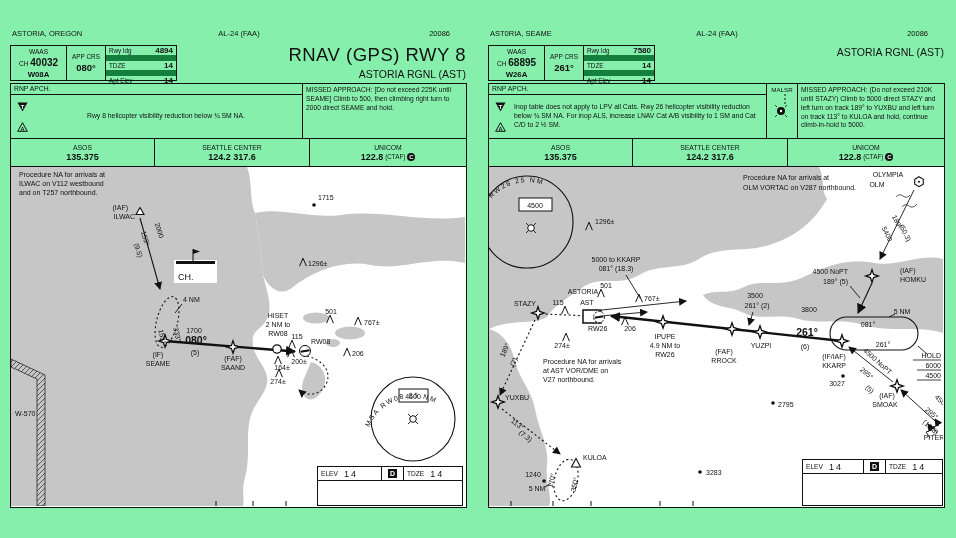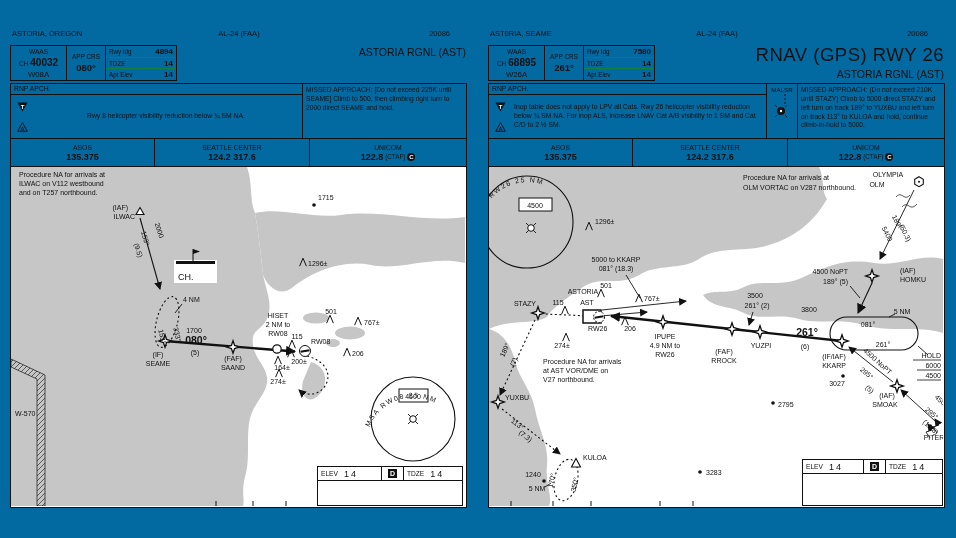--- a/index.html
+++ b/index.html
@@ -1,35 +1,35 @@
 <!DOCTYPE html>
 <html><head>
 <meta charset="utf-8">
 <style>
   html,body{margin:0;padding:0;background:#fff}
   body{width:956px;height:538px;position:relative;font-family:"Liberation Sans",sans-serif;color:#111;overflow:hidden}
-  .chart{position:absolute;top:0;width:478px;height:538px;background:#0369a1}
+  .chart{position:absolute;top:0;width:478px;height:538px;background:#86efac}
   #chartL{left:0}
   #chartR{left:478px}
   .abs{position:absolute}
   .mtxt{font-size:7.5px;top:29px}
   .mcity{left:12px}
   .mal{left:0;width:100%;text-align:center}
   .mcode{right:28px}
   .hdrbox{left:10px;top:45px;width:167px;height:36px;border:1.4px solid #111;display:flex;box-sizing:border-box}
   .hc1{width:55px;border-right:1px solid #111;display:flex;flex-direction:column;align-items:center;justify-content:space-between;padding:2px 0 1px}
   .hc1 .l1{font-size:6.6px}
   .hc1 .l2{font-size:6.6px}
   .hc1 .l2 b{font-size:10px}
-  .hc1 .l3{font-size:7.8px;font-weight:normal}
+  .hc1 .l3{font-size:7.8px;font-weight:bold}
   .hc2{width:38px;border-right:1px solid #111;display:flex;flex-direction:column;align-items:center;justify-content:center;gap:2px}
   .hc2 .l1{font-size:6.4px}
   .hc2 .l2{font-size:9.5px;font-weight:bold}
   .hc3{flex:1;display:flex;flex-direction:column}
-  .hrow{flex:1;display:flex;align-items:center;justify-content:space-between;padding:0 3px;border-bottom:1px solid #15803d;box-sizing:border-box}
+  .hrow{flex:1;display:flex;align-items:center;justify-content:space-between;padding:0 3px;border-bottom:6px solid #15803d;box-sizing:border-box}
   .hrow:last-child{border-bottom:none}
   .hrow .hl{font-size:6.3px}
   .hrow .hv{font-size:8px;font-weight:bold}
   .titleblk{right:12px;top:44px;text-align:right}
   .titleblk .t1{font-size:18.5px;letter-spacing:.5px;white-space:nowrap}
   .titleblk .t2{font-size:10.5px;margin-top:2px}
   .notesbox{left:10px;top:83px;width:457px;height:56px;border:1.4px solid #111;box-sizing:border-box;position:absolute}
   .rnprow{position:absolute;left:0;top:0;height:11px;border-bottom:1px solid #111;font-size:6.8px;padding:1px 0 0 3px;box-sizing:border-box}
   .notecell{position:absolute;left:0;top:11px;bottom:0;display:flex;align-items:center}
   .iconcol{width:16px;display:flex;flex-direction:column;align-items:center;gap:2px;margin-left:3px}
@@ -92,20 +92,21 @@
           <span class="hv">14</span>
         </div>
       <div class="hrow">
           <span class="hl">Apt Elev</span>
           <span class="hv">14</span>
         </div>
     </div>
   </div>
 
   <div class="abs titleblk">
+    <div class="t1">RNAV (GPS) RWY 8</div>
     <div class="t2">ASTORIA RGNL (AST)</div>
   </div>
 
   <div class="notesbox">
     <div class="rnprow" style="width:291px">RNP APCH.</div>
     <div class="notecell" style="width:291px">
       <span class="iconcol">
         <span><svg width="11" height="10">
               <polygon points="0.5,0.5 10.5,0.5 5.5,9.5" fill="#111"></polygon>
               <text x="5.5" y="7.2" text-anchor="middle" style="font-size:6px;fill:#fff;font-weight:bold">T</text>
@@ -292,21 +293,20 @@
           <span class="hv">14</span>
         </div>
       <div class="hrow">
           <span class="hl">Apt Elev</span>
           <span class="hv">14</span>
         </div>
     </div>
   </div>
 
   <div class="abs titleblk">
-    <div class="t1">RNAV (GPS) RWY 26</div>
     <div class="t2">ASTORIA RGNL (AST)</div>
   </div>
 
   <div class="notesbox">
     <div class="rnprow" style="width:277px">RNP APCH.</div>
     <div class="notecell" style="width:277px">
       <span class="iconcol">
         <span><svg width="11" height="10">
               <polygon points="0.5,0.5 10.5,0.5 5.5,9.5" fill="#111"></polygon>
               <text x="5.5" y="7.2" text-anchor="middle" style="font-size:6px;fill:#fff;font-weight:bold">T</text>

